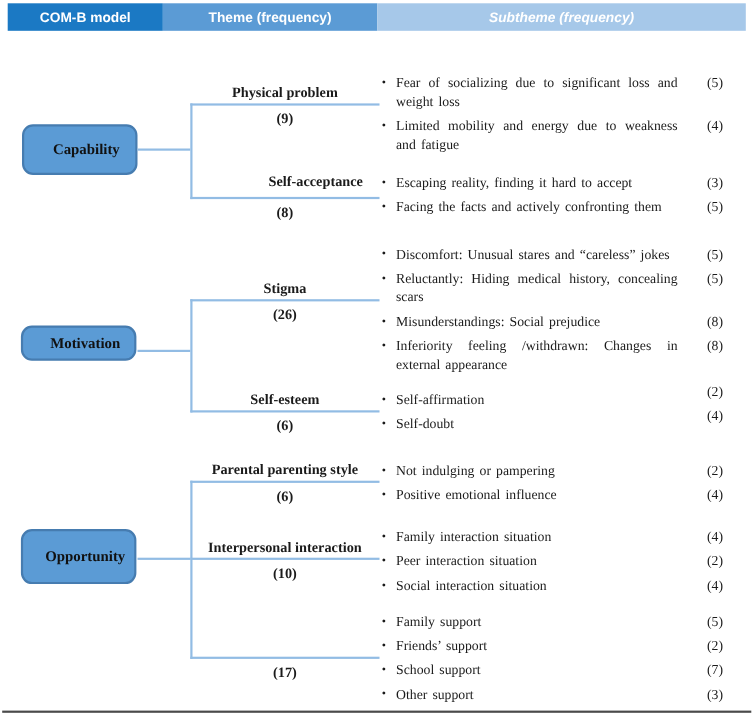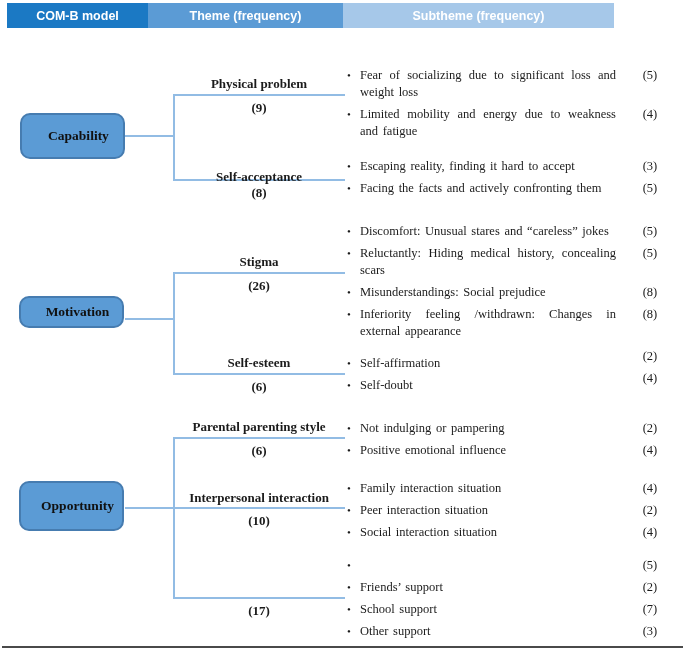--- a/index.html
+++ b/index.html
@@ -7,21 +7,21 @@
     position:relative;width:685px;height:653px;background:#ffffff;
     font-family:"Liberation Serif","DejaVu Serif",serif;color:#1b1b1b;overflow:hidden;
   }
   
   .hdr-cell{
     position:absolute;top:3px;height:25px;display:flex;align-items:center;justify-content:center;
     color:#ffffff;font-family:"Liberation Sans","DejaVu Sans",sans-serif;font-weight:bold;font-size:12.5px;
   }
   #hc1{left:7px;width:141px;background:#1b79c4;}
   #hc2{left:148px;width:195px;background:#5b9bd5;}
-  #hc3{left:343px;width:271px;background:#a6c8e9;}
+  #hc3{left:343px;width:335px;background:#a6c8e9;font-style:italic;}
   
   .gbox{
     position:absolute;width:105px;background:#5b9bd5;border:2px solid #467cb0;border-radius:10px;
     display:flex;align-items:center;justify-content:center;font-weight:bold;font-size:13.5px;color:#111;
     box-sizing:border-box;
     padding-left:12px;
   }
   #gb0{left:20px;top:113px;height:46px;}
   #gb1{left:19px;top:296px;height:32px;}
   #gb2{left:19px;top:481px;height:50px;}
@@ -74,21 +74,21 @@
   <div class="hline" style="left:173px;top:94px;width:172px;"></div>
   <div class="hline" style="left:173px;top:179px;width:172px;"></div>
   <div class="hline" style="left:173px;top:272px;width:172px;"></div>
   <div class="hline" style="left:173px;top:373px;width:172px;"></div>
   <div class="hline" style="left:173px;top:437px;width:172px;"></div>
   <div class="hline" style="left:173px;top:507px;width:172px;"></div>
   <div class="hline" style="left:173px;top:597px;width:172px;"></div>
 
   <div class="tlabel" style="top:75px;">Physical problem</div>
   <div class="tfreq" style="top:99px;">(9)</div>
-  <div class="tlabel" style="top:168px;">Self-acceptance</div>
+  <div class="tlabel" style="top:156px;margin-left:28px;">Self-acceptance</div>
   <div class="tfreq" style="top:184px;">(8)</div>
 
   <div class="tlabel" style="top:253px;">Stigma</div>
   <div class="tfreq" style="top:277px;">(26)</div>
   <div class="tlabel" style="top:354px;">Self-esteem</div>
   <div class="tfreq" style="top:378px;">(6)</div>
 
   <div class="tlabel" style="top:418px;">Parental parenting style</div>
   <div class="tfreq" style="top:442px;">(6)</div>
   <div class="tlabel" style="top:489px;">Interpersonal interaction</div>
@@ -184,20 +184,21 @@
     <div class="srow">
       <span class="sbul">•</span>
       <span class="stxt">Social interaction situation</span>
       <span class="sfrq">(4)</span>
     </div>
   </div>
 
   <div class="cluster" style="top:557px;">
     <div class="srow">
       <span class="sbul">•</span>
+      <span class="stxt">Family support</span>
       <span class="sfrq">(5)</span>
     </div>
     <div class="srow">
       <span class="sbul">•</span>
       <span class="stxt">Friends’ support</span>
       <span class="sfrq">(2)</span>
     </div>
     <div class="srow">
       <span class="sbul">•</span>
       <span class="stxt">School support</span>

